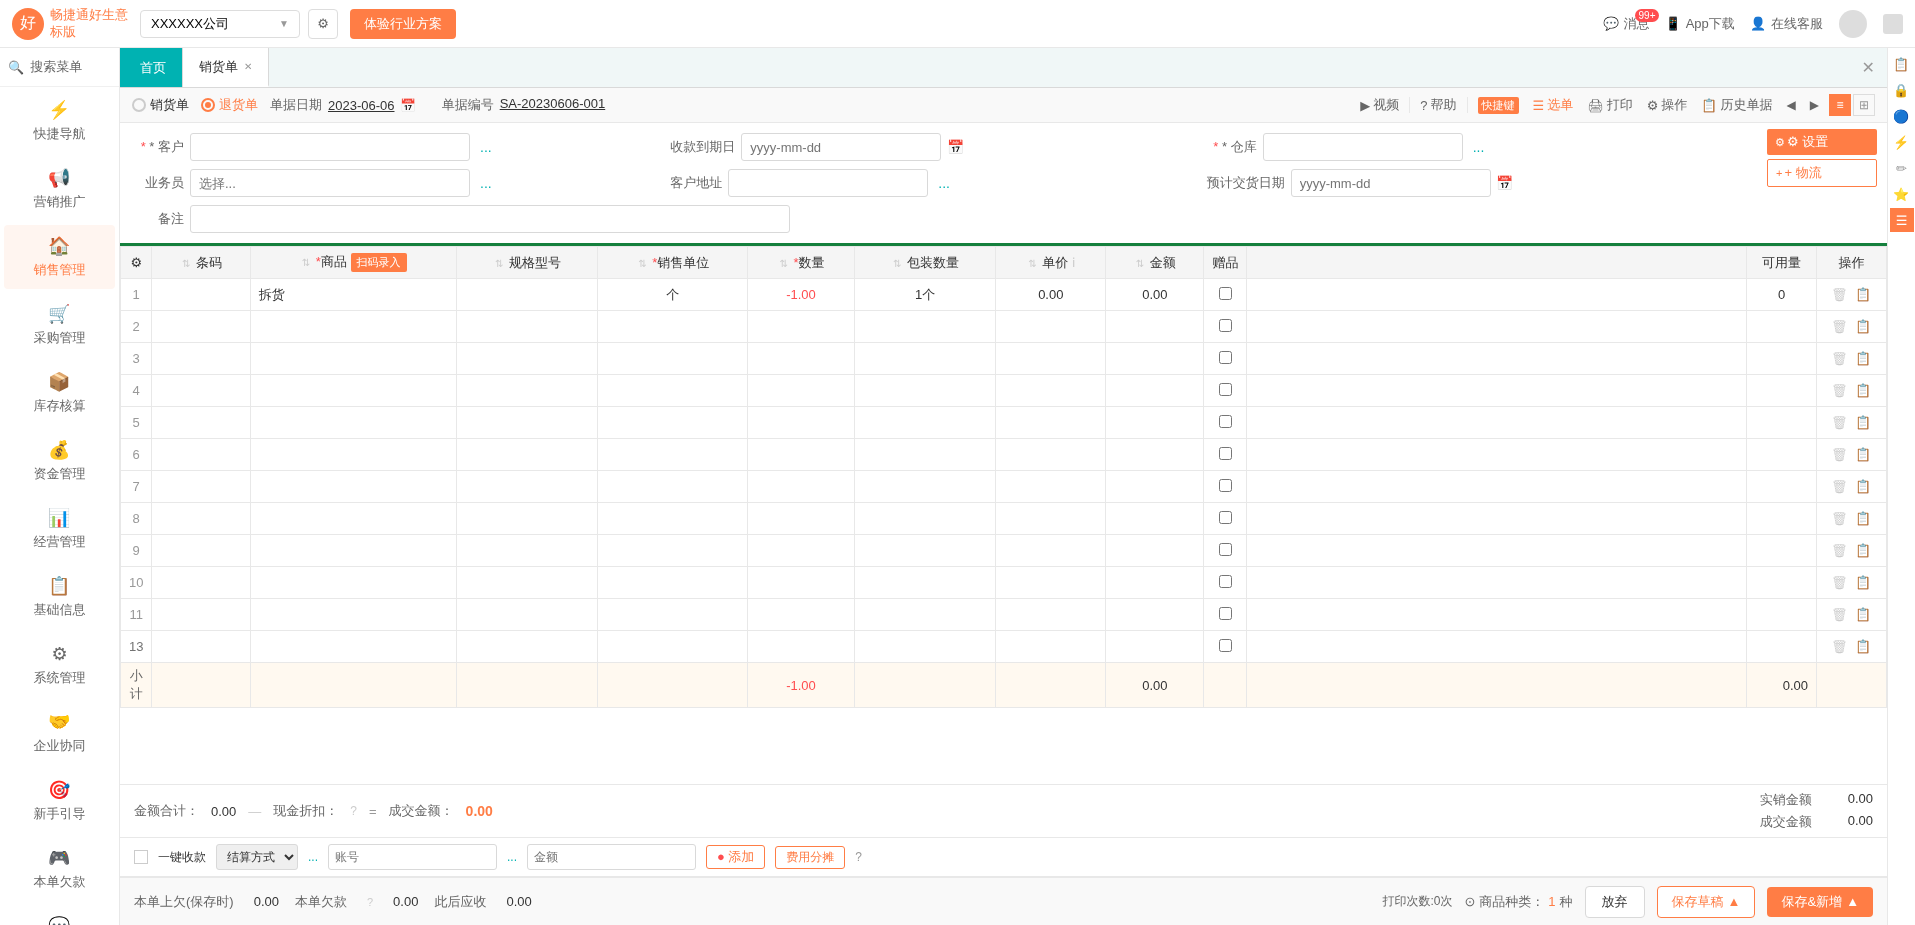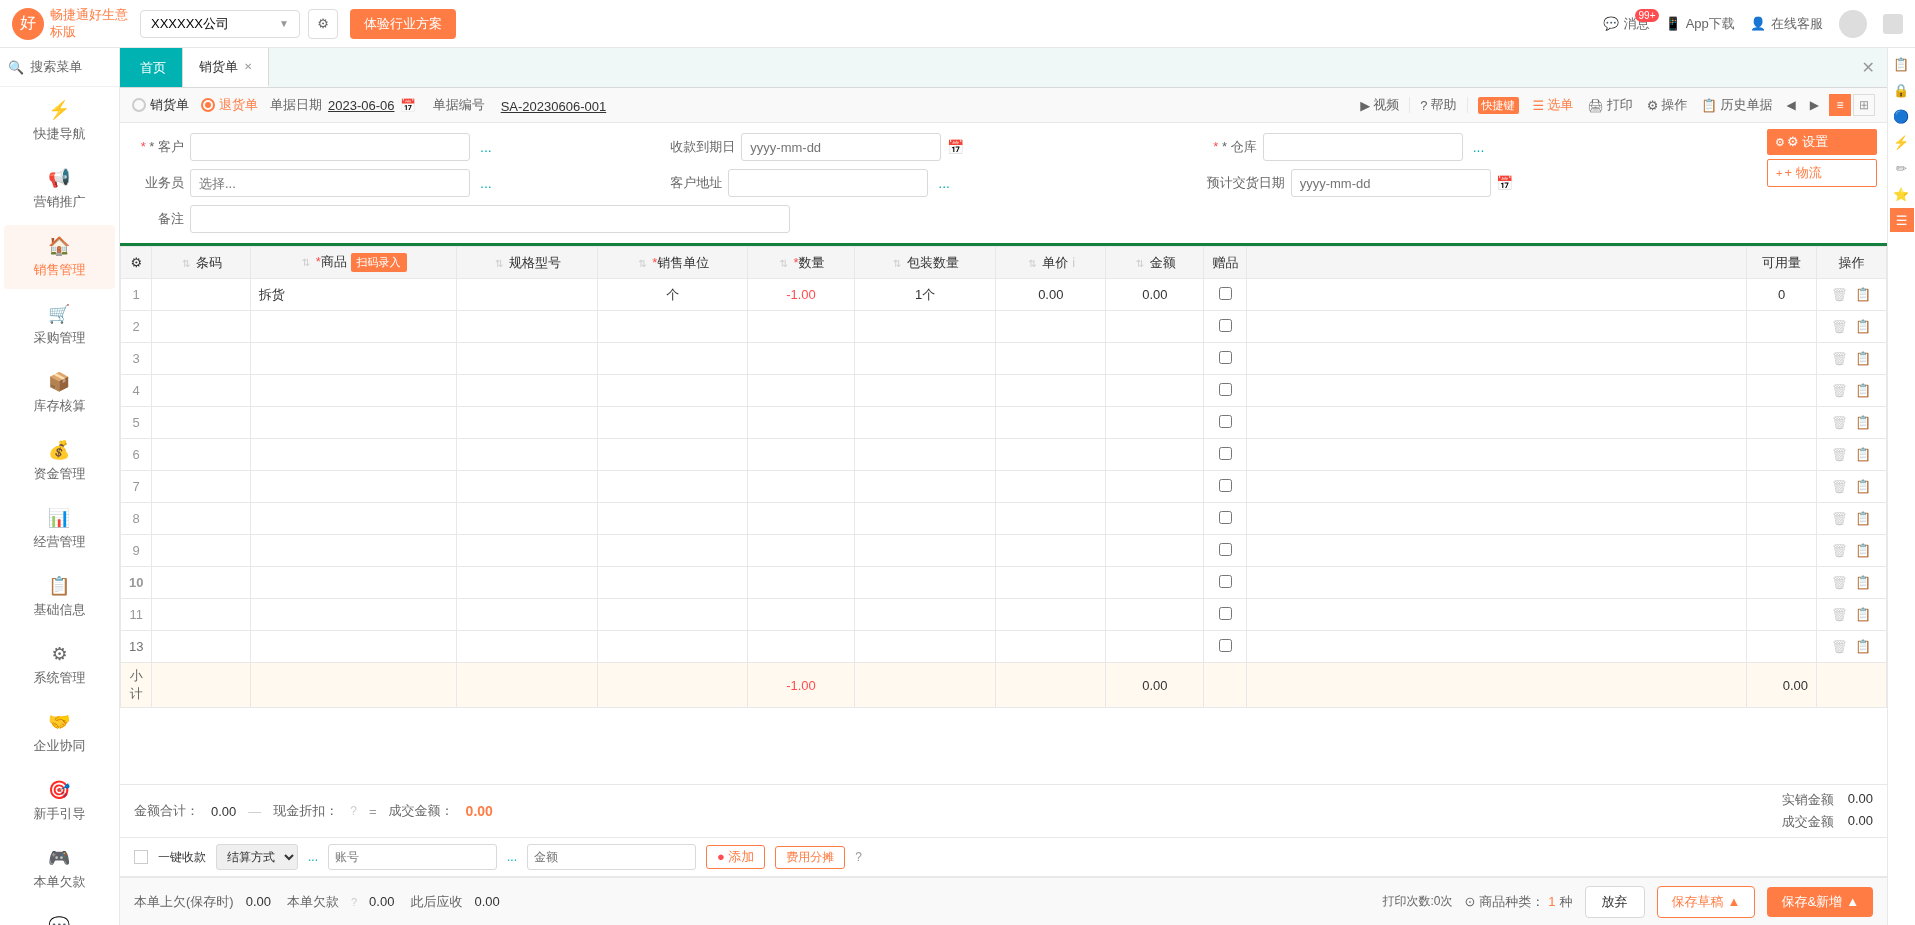--- a/index.html
+++ b/index.html
@@ -218,22 +218,22 @@
       background: #ff7d45;
       border-radius: 50%;
     }
     .doc-date-field {
       display: flex; align-items: center; gap: 6px;
       margin-left: 12px; font-size: 13px;
     }
     .doc-date-label { color: #666; }
     .doc-date-value { color: #333; font-weight: 500; text-decoration: underline; }
     .doc-num-field {
-      display: flex; align-items: flex-end; gap: 16px;
-      margin-left: 16px; font-size: 13px;
+      display: flex; align-items: flex-start; gap: 6px;
+      margin-left: 25px; font-size: 13px;
     }
     .toolbar-btn {
       display: flex; align-items: center; gap: 3px;
       color: #666; cursor: pointer; font-size: 12px;
       padding: 2px 4px;
     }
     .view-toggle { display: flex; align-items: center; gap: 2px; }
     .view-btn {
       width: 22px; height: 22px;
       border: 1px solid #ddd;
@@ -449,21 +449,21 @@
       height: 48px;
       background: #f9f9f9;
       border-top: 1px solid #e8e8e8;
       display: flex;
       align-items: center;
       padding: 0 14px;
       gap: 16px;
       flex-shrink: 0;
     }
     .footer-stat {
-      display: flex; align-items: center; gap: 12px;
+      display: flex; align-items: center; gap: 20px;
       font-size: 12px;
     }
     .footer-stat-label { color: #666; }
     .footer-stat-val { color: #333; font-weight: 500; }
     .footer-right {
       margin-left: auto;
       display: flex;
       align-items: center;
       gap: 12px;
     }
@@ -512,21 +512,21 @@
       gap: 2px;
       flex-shrink: 0;
     }
     .rs-icon {
       width: 24px; height: 24px;
       display: flex; align-items: center; justify-content: center;
       color: #999; font-size: 13px; cursor: pointer;
     }
     .rs-icon.highlight { color: #ff7d45; background: #fff5f0; border-radius: 3px; }
     .summary-row {
-      display: flex; justify-content: flex-start; gap: 14px;
+      display: flex; justify-content: flex-start; gap: 36px;
       font-size: 12px; margin-bottom: 2px;
     }
     .summary-row:last-child { margin-bottom: 0; }
     .summary-label { color: #666; }
     .summary-value { color: #333; font-weight: 500; }
 
     .divider-v { width: 1px; background: #e8e8e8; height: 16px; }
 
     
     ::-webkit-scrollbar { width: 6px; height: 6px; }
@@ -972,21 +972,21 @@
       <td></td>
       <td style="text-align:center;"><input type="checkbox" style=""></td>
       <td></td>
       <td></td>
       <td>
         <span style="cursor:pointer; color:#ccc; margin-right:4px;">🗑</span>
         <span style="cursor:pointer; color:#ccc;">📋</span>
       </td>
     </tr>
               <tr>
-      <td style="color:#999;font-weight:bold;">10</td>
+      <td style="color:#999;">10</td>
       <td></td>
       <td style="text-align:left;"></td>
       <td></td>
       <td></td>
       <td class=""></td>
       <td></td>
       <td></td>
       <td></td>
       <td style="text-align:center;"><input type="checkbox" style=""></td>
       <td></td>

